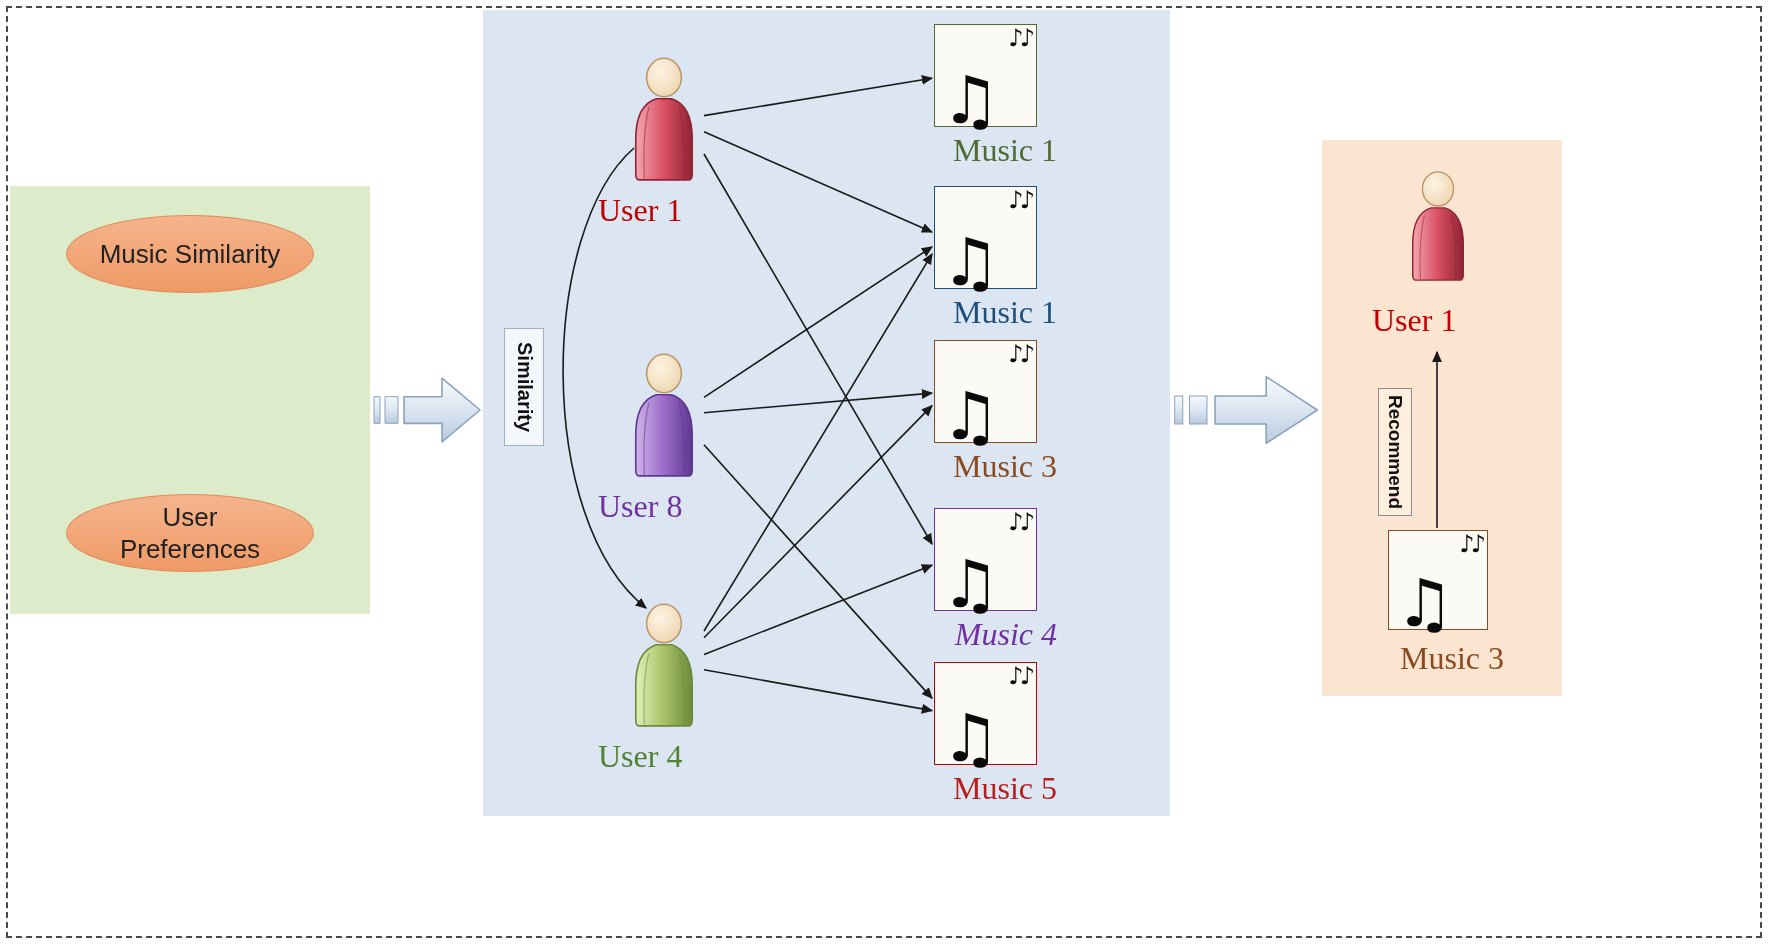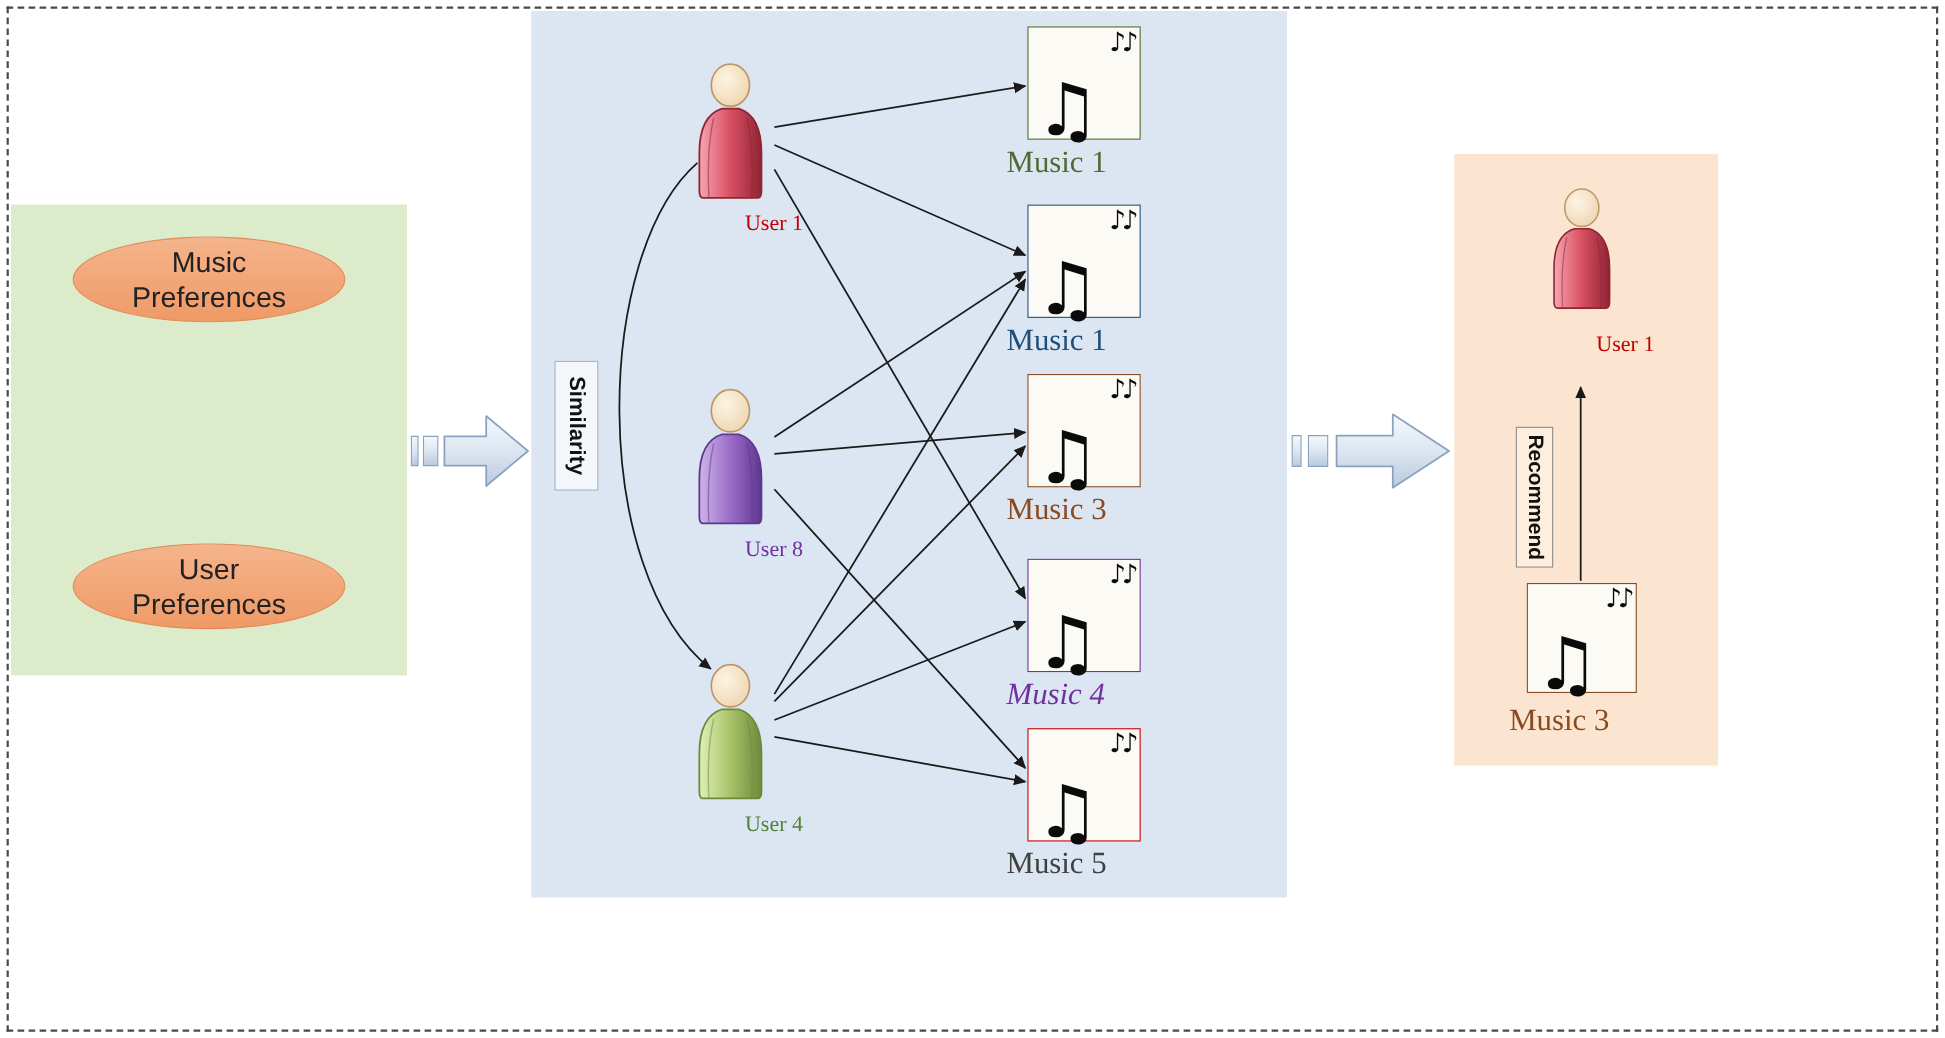--- a/index.html
+++ b/index.html
@@ -20,47 +20,47 @@
 
   .vlabel { position:absolute; display:flex; align-items:center; justify-content:center;
             writing-mode:vertical-rl; font-weight:bold; color:#111; }
   .sim-label { left:504px; top:328px; width:40px; height:118px; font-size:20px;
                background:#f3f7fb; border:1px solid #9fb0c4; }
   .rec-label { left:1378px; top:388px; width:34px; height:128px; font-size:19px;
                background:#fdeedd; border:1px solid #8c8c8c; }
 
   .person { position:absolute; width:76px; height:128px; }
   .person svg { width:100%; height:100%; display:block; }
-  .user-label { position:absolute; width:132px; text-align:right;
-                font-family:"Liberation Serif",serif; font-size:20px; }
+  .user-label { position:absolute; width:132px; text-align:left;
+                font-family:"Liberation Serif",serif; font-size:32px; }
 
   .music-box { position:absolute; left:934px; width:103px; height:103px;
                background:#fbfaf5; border:1.6px solid #444; }
   .music-box .note-lg { position:absolute; left:6px; bottom:-8px; font-size:66px; line-height:1;
                         color:#0a0a0a; font-family:"DejaVu Sans",sans-serif; }
   .music-box .note-sm { position:absolute; right:5px; top:1px; font-size:24px; line-height:1;
                         letter-spacing:-4px; color:#0a0a0a; font-family:"DejaVu Sans",sans-serif; }
-  .music-label { position:absolute; left:915px; width:142px; text-align:left;
-                 font-family:"Liberation Serif",serif; font-size:28px; }
+  .music-label { position:absolute; left:915px; width:142px; text-align:right;
+                 font-family:"Liberation Serif",serif; font-size:32px; }
 
   .block-arrow { position:absolute; }
   #edge-layer { position:absolute; inset:0; width:1768px; height:944px; pointer-events:none; }
   .edge { fill:none; stroke:#1a1a1a; stroke-width:1.6px; }
 </style>
 </head>
 <body>
 
 <div class="canvas">
 
   <div class="panel panel-input" style="background: rgb(220, 236, 202);"></div>
   <div class="panel panel-similarity" style="background: rgb(219, 230, 242);"></div>
   <div class="panel panel-rec" style="background: rgb(252, 229, 208);"></div>
   <div class="outer-frame"></div>
 
-  <div class="oval" style="top:215px">Music Preferences</div>
+  <div class="oval" style="top:215px">Music Similarity</div>
   <div class="oval" style="top:494px">User Preferences</div>
 
   <svg class="block-arrow" style="left:372px;top:369px;width:110px;height:82px" viewBox="0 0 110 80" preserveAspectRatio="none">
     <defs>
       <linearGradient id="ba1" x1="0" y1="0" x2="0" y2="1">
         <stop offset="0" stop-color="#f6f9fc"></stop>
           <stop offset="0.5" stop-color="#dce6f1"></stop>
           <stop offset="1" stop-color="#b9c9de"></stop>
       </linearGradient>
     </defs>
@@ -188,21 +188,21 @@
   <div class="music-box" style="top: 508px; border-color: rgb(112, 48, 160);">
     <span class="note-sm">♪♪</span>
     <span class="note-lg">♫</span>
   </div>
   <div class="music-label" style="top: 616px; color: rgb(112, 48, 160); font-style: italic;">Music 4</div>
 
   <div class="music-box" style="top: 662px; border-color: rgb(192, 0, 0);">
     <span class="note-sm">♪♪</span>
     <span class="note-lg">♫</span>
   </div>
-  <div class="music-label" style="top: 770px; color: #404040;">Music 5</div>
+  <div class="music-label" style="top: 770px; color: #b91c1c;">Music 5</div>
 
   <div class="person" style="left:1404px;top:168px;width:68px;height:114px">
       <svg viewBox="0 0 70 120" preserveAspectRatio="none">
     <defs>
       <linearGradient id="bp3" x1="0" y1="0" x2="1" y2="0">
         <stop offset="0" stop-color="#f4a6b0"></stop>
             <stop offset="0.5" stop-color="#d94f63"></stop>
             <stop offset="1" stop-color="#8f2433"></stop>
       </linearGradient>
       <radialGradient id="hp3" cx="0.38" cy="0.35" r="0.85">

